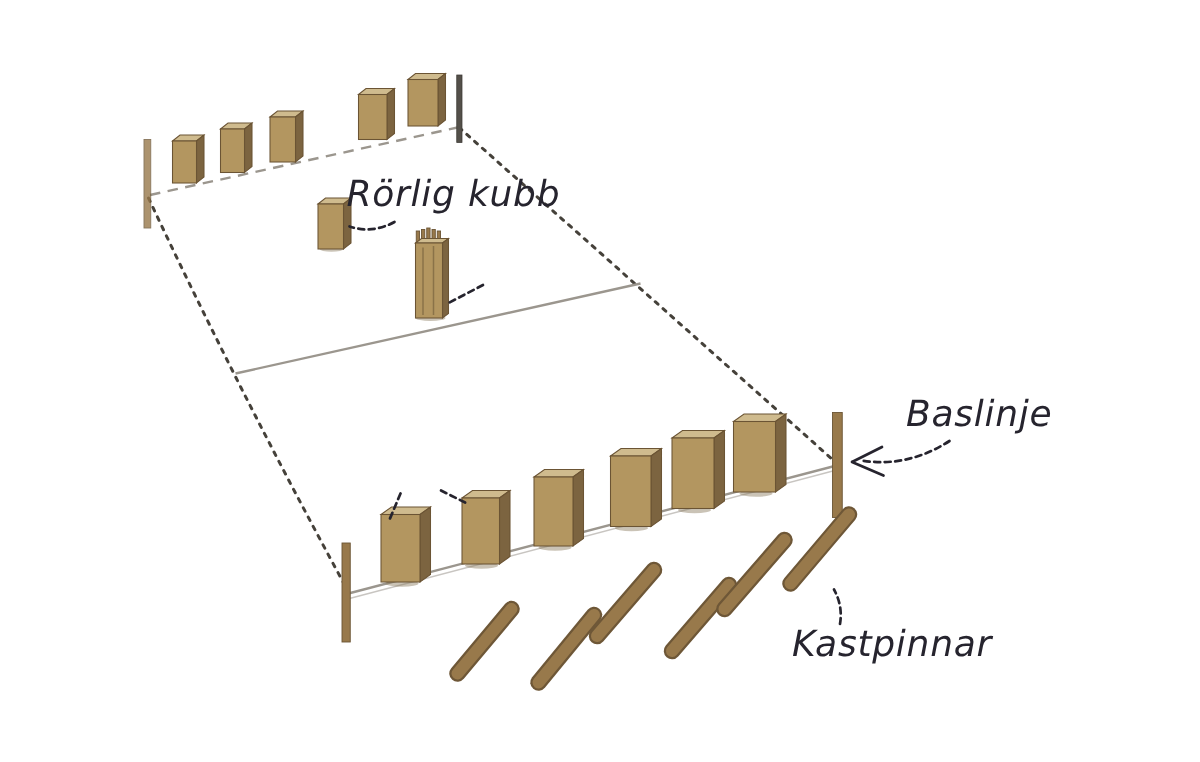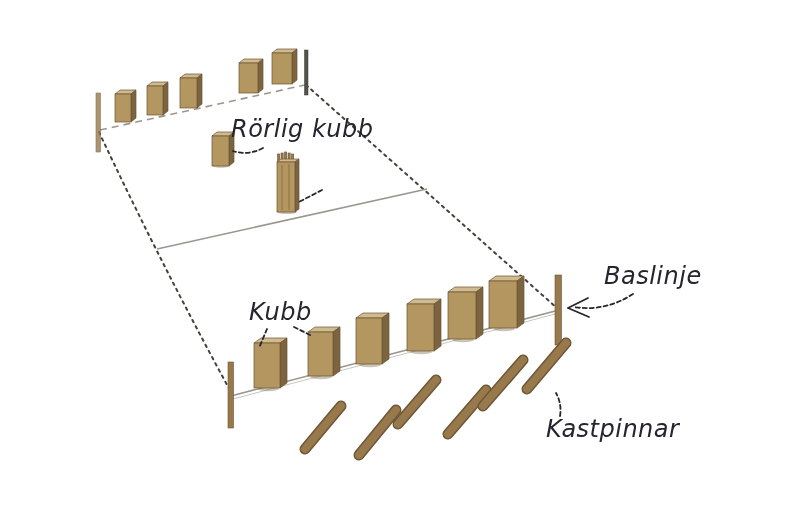--- a/index.html
+++ b/index.html
@@ -162,15 +162,14 @@
       <path d="M633,294 Q605,312 574,307" class="arrow" stroke-dasharray="4 3"></path>
       <path d="M588,298 L568,308 M568,308 L589,317" class="arrow" stroke-width="2.2"></path>
     </g>
     <path d="M267,329 L259,348" class="arrow" stroke-dasharray="4 3"></path>
     <path d="M294,327 L312,336" class="arrow" stroke-dasharray="4 3"></path>
     <path d="M560,416 Q562,404 556,393" class="arrow" stroke-dasharray="4 3"></path>
   </svg>
 
   <div class="label" style="left:231px;top:116px;">Rörlig kubb</div>
   <div class="label" style="left:604px;top:263px;">Baslinje</div>
-  <div class="label" style="left:249px;top:299px;">Kubb</div>
-  <div class="label" style="left:546px;top:416px;text-align:center;">Kastpinnar</div>
+  <div class="label" style="left:528px;top:416px;text-align:center;">Kastpinnar</div>
 </div>
 
 </body></html>

